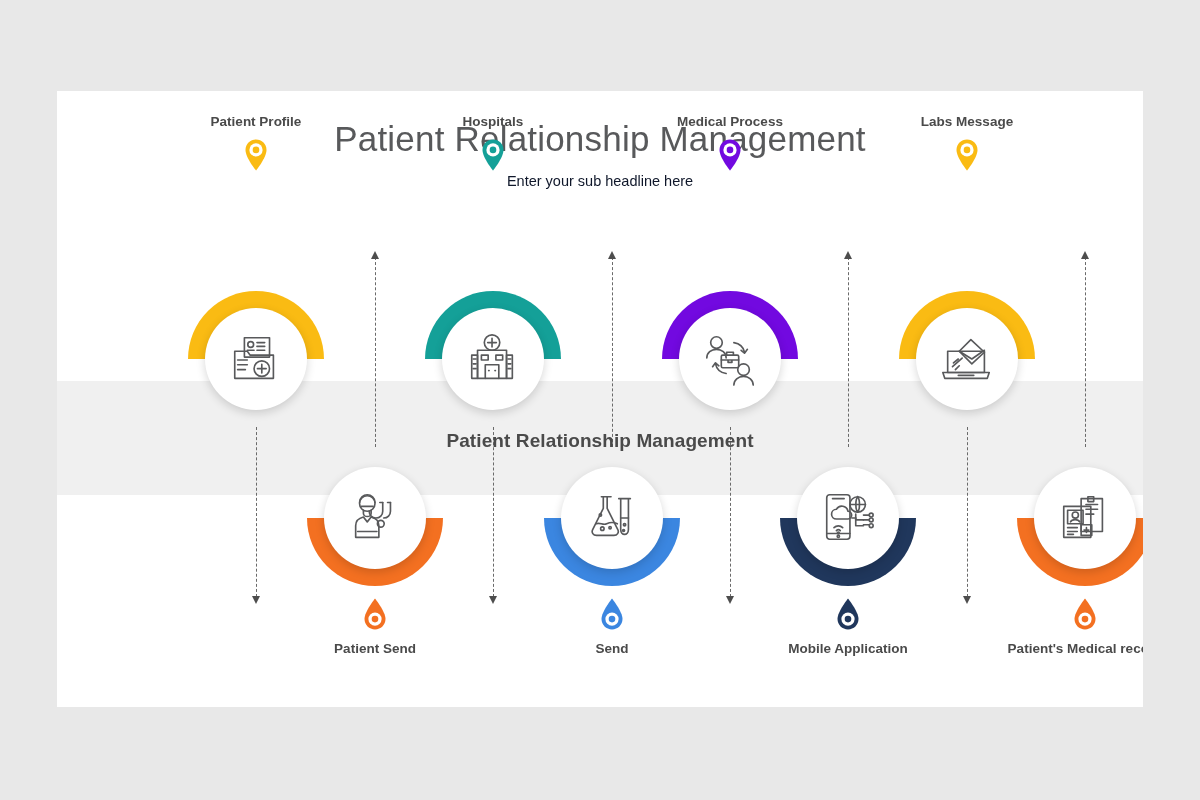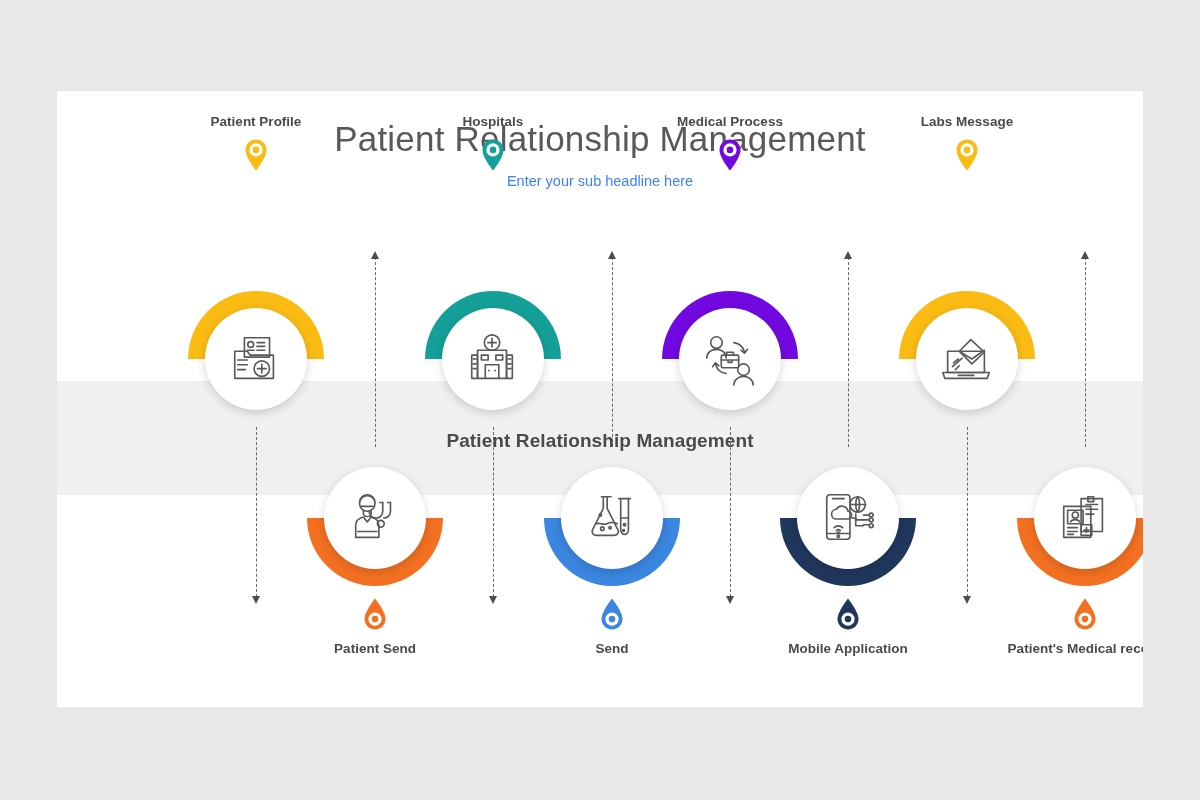--- a/index.html
+++ b/index.html
@@ -19,21 +19,21 @@
   
   .title {
     position: absolute; left: 0; top: 28px; width: 100%;
     text-align: center;
     font-size: 35px; font-weight: 400; color: #58595b;
     letter-spacing: .2px;
   }
   .subtitle {
     position: absolute; left: 0; top: 82px; width: 100%;
     text-align: center;
-    font-size: 14.5px; font-weight: 400; color: #3b82f6;
+    font-size: 14.5px; font-weight: 400; color: #0f172a;
   }
   
   .band {
     position: absolute; left: 0; top: 290px; width: 100%; height: 114px;
     background: #f0f0f0;
   }
   .band-label {
     position: absolute; left: 0; top: 339px; width: 100%;
     text-align: center;
     font-size: 19px; font-weight: bold; color: #4a4a4a;

